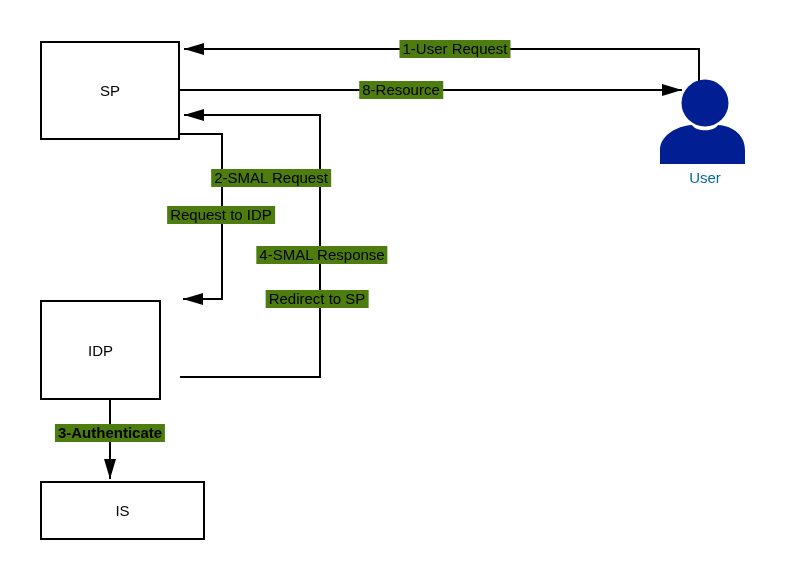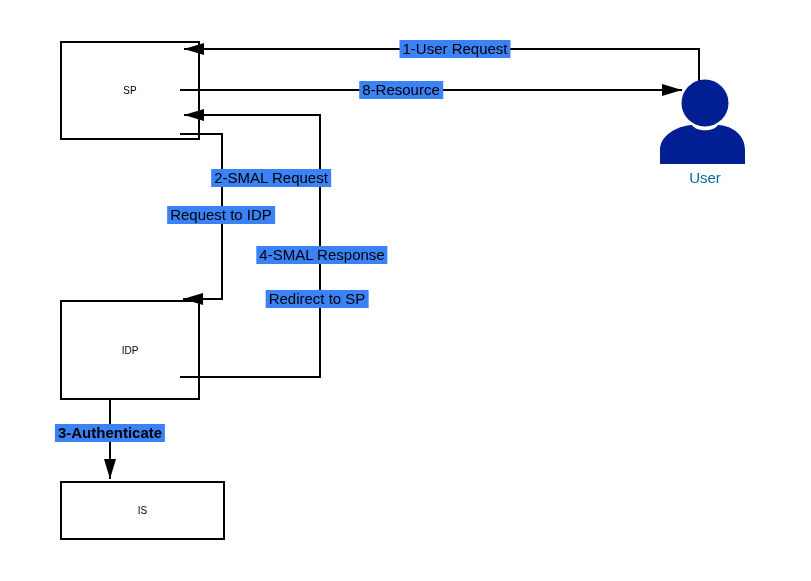--- a/index.html
+++ b/index.html
@@ -16,37 +16,36 @@
     overflow: hidden;
   }
   .node {
     position: absolute;
     box-sizing: border-box;
     border: 2px solid #000000;
     background: #ffffff;
     display: flex;
     align-items: center;
     justify-content: center;
-    font-size: 10px;
+    font-size: 15px;
     color: #000000;
-    margin-left: 20px;
   }
   #node-sp  { left: 40px; top: 41px;  width: 140px; height: 99px;  }
-  #node-idp { left: 40px; top: 300px; width: 140px; height: 100px; }
+  #node-idp { left: 40px; top: 300px; width: 121px; height: 100px; }
   #node-is  { left: 40px; top: 481px; width: 165px; height: 59px;  }
   #flow-svg {
     position: absolute;
     left: 0; top: 0;
     width: 811px; height: 581px;
     pointer-events: none;
   }
   .edge-label {
     position: absolute;
     transform: translate(-50%, -50%);
-    background: #3b82f6;
+    background: #4d7c0f;
     padding: 0 3px;
     font-size: 15px;
     color: #000000;
     white-space: nowrap;
     line-height: 1.2;
   }
   .plain-label {
     position: absolute;
     transform: translate(-50%, -50%);
     font-size: 15px;

